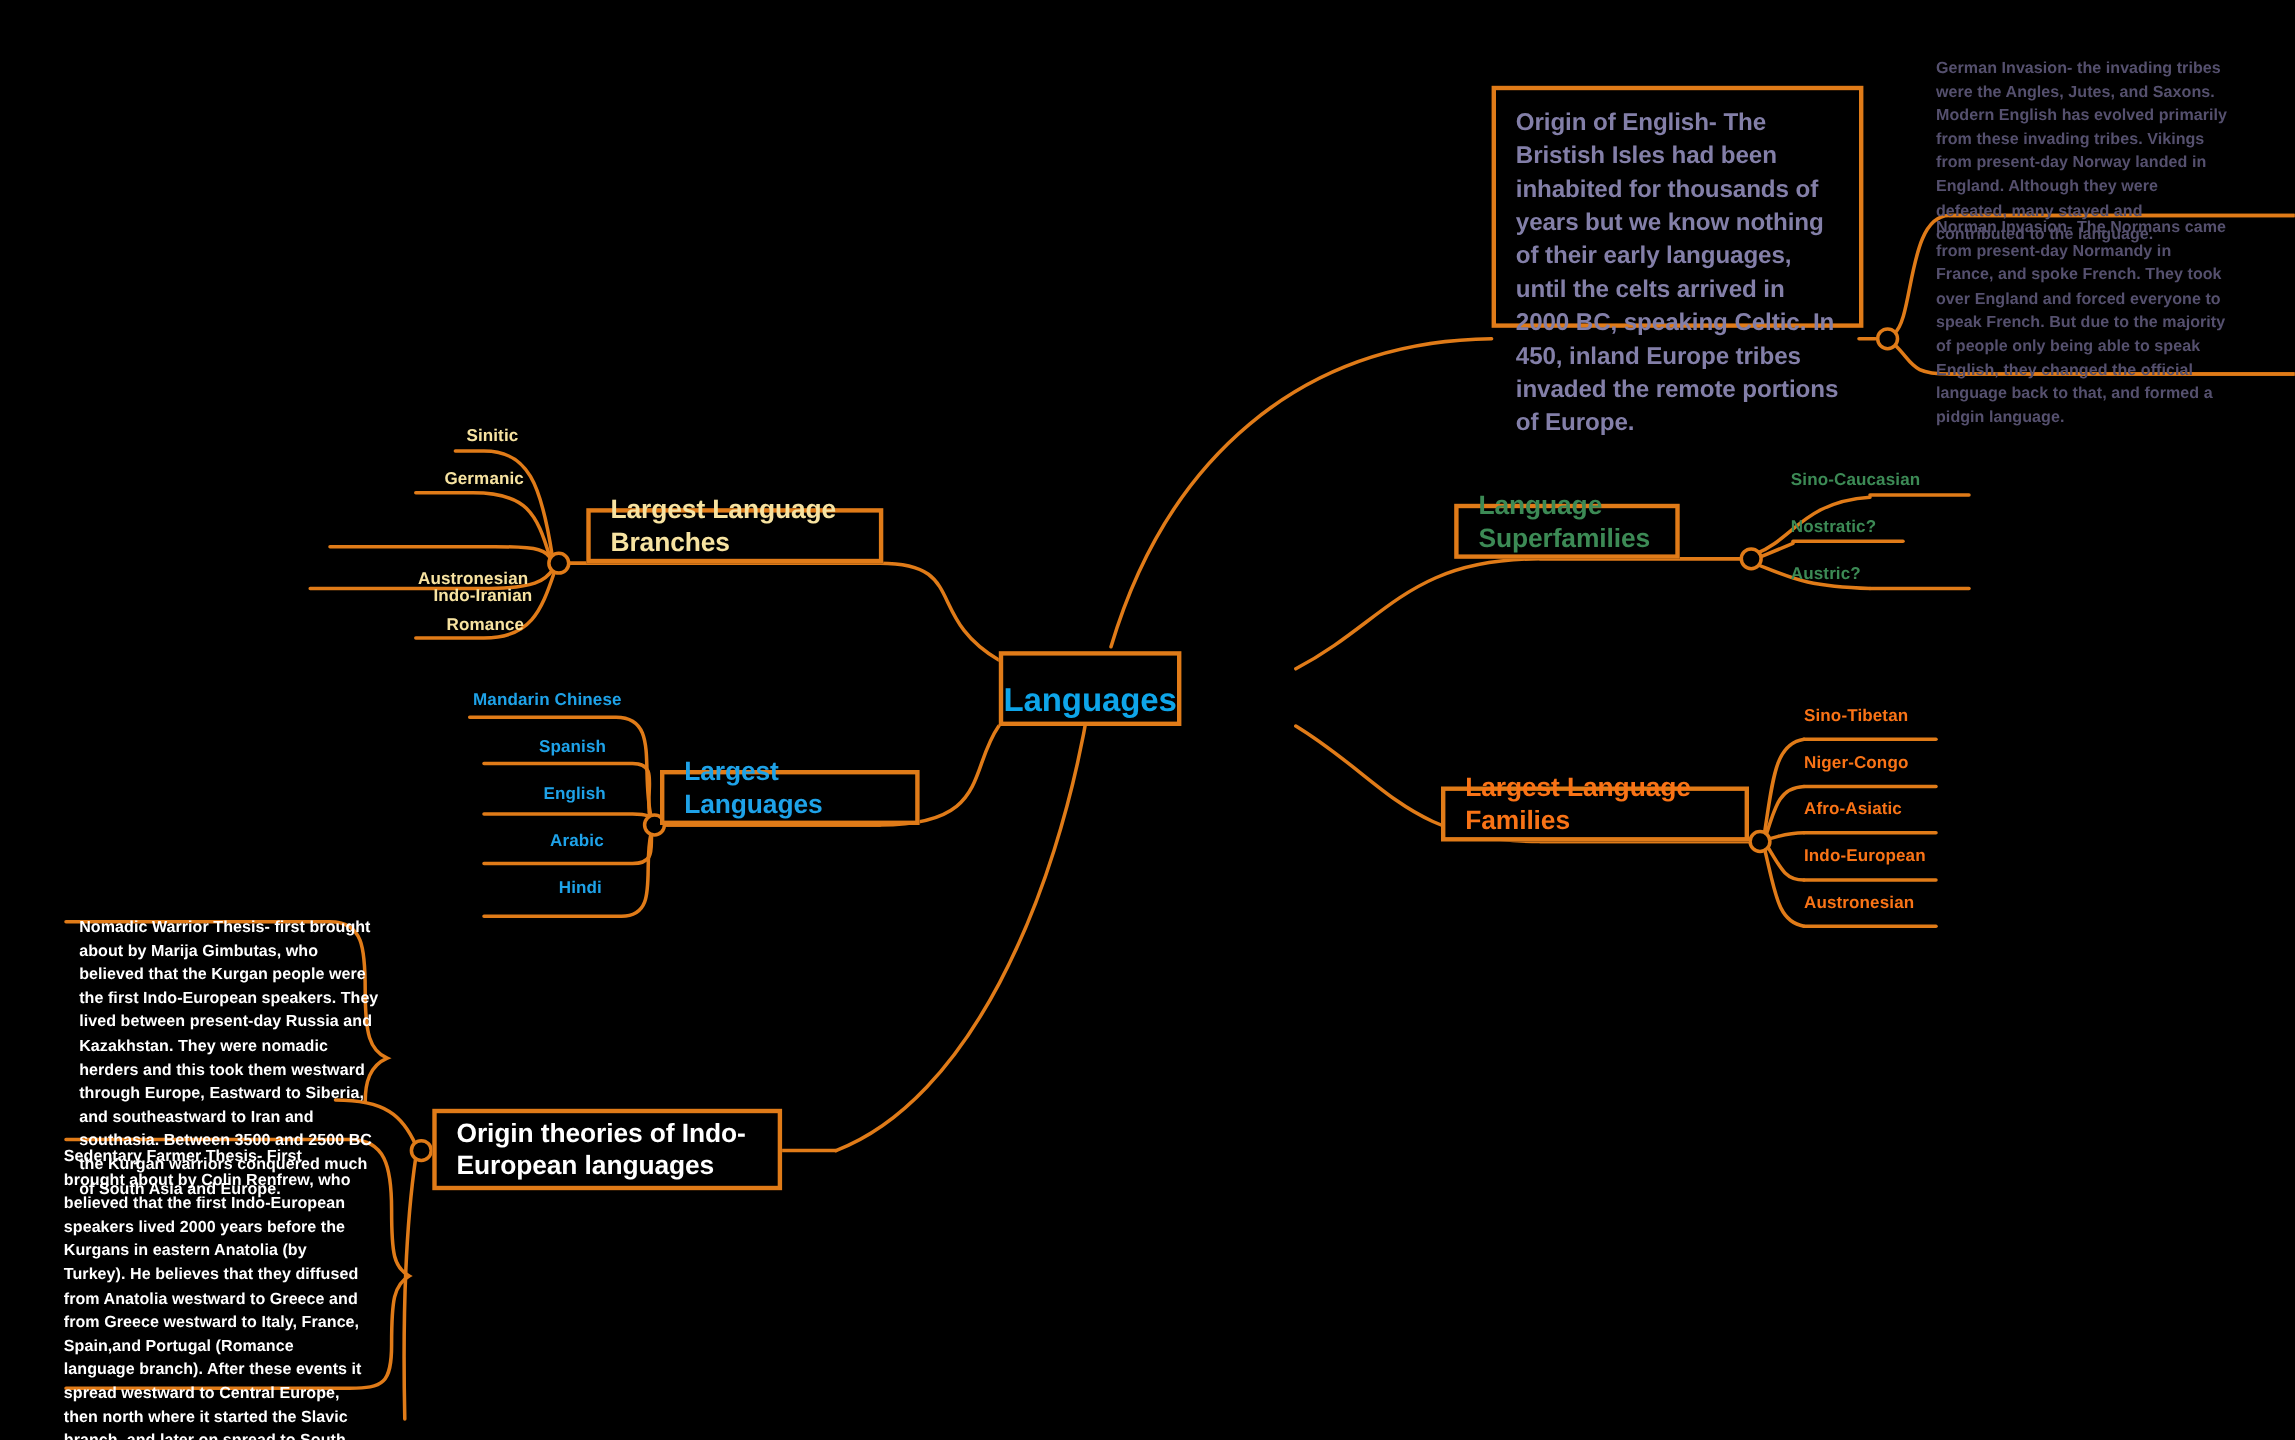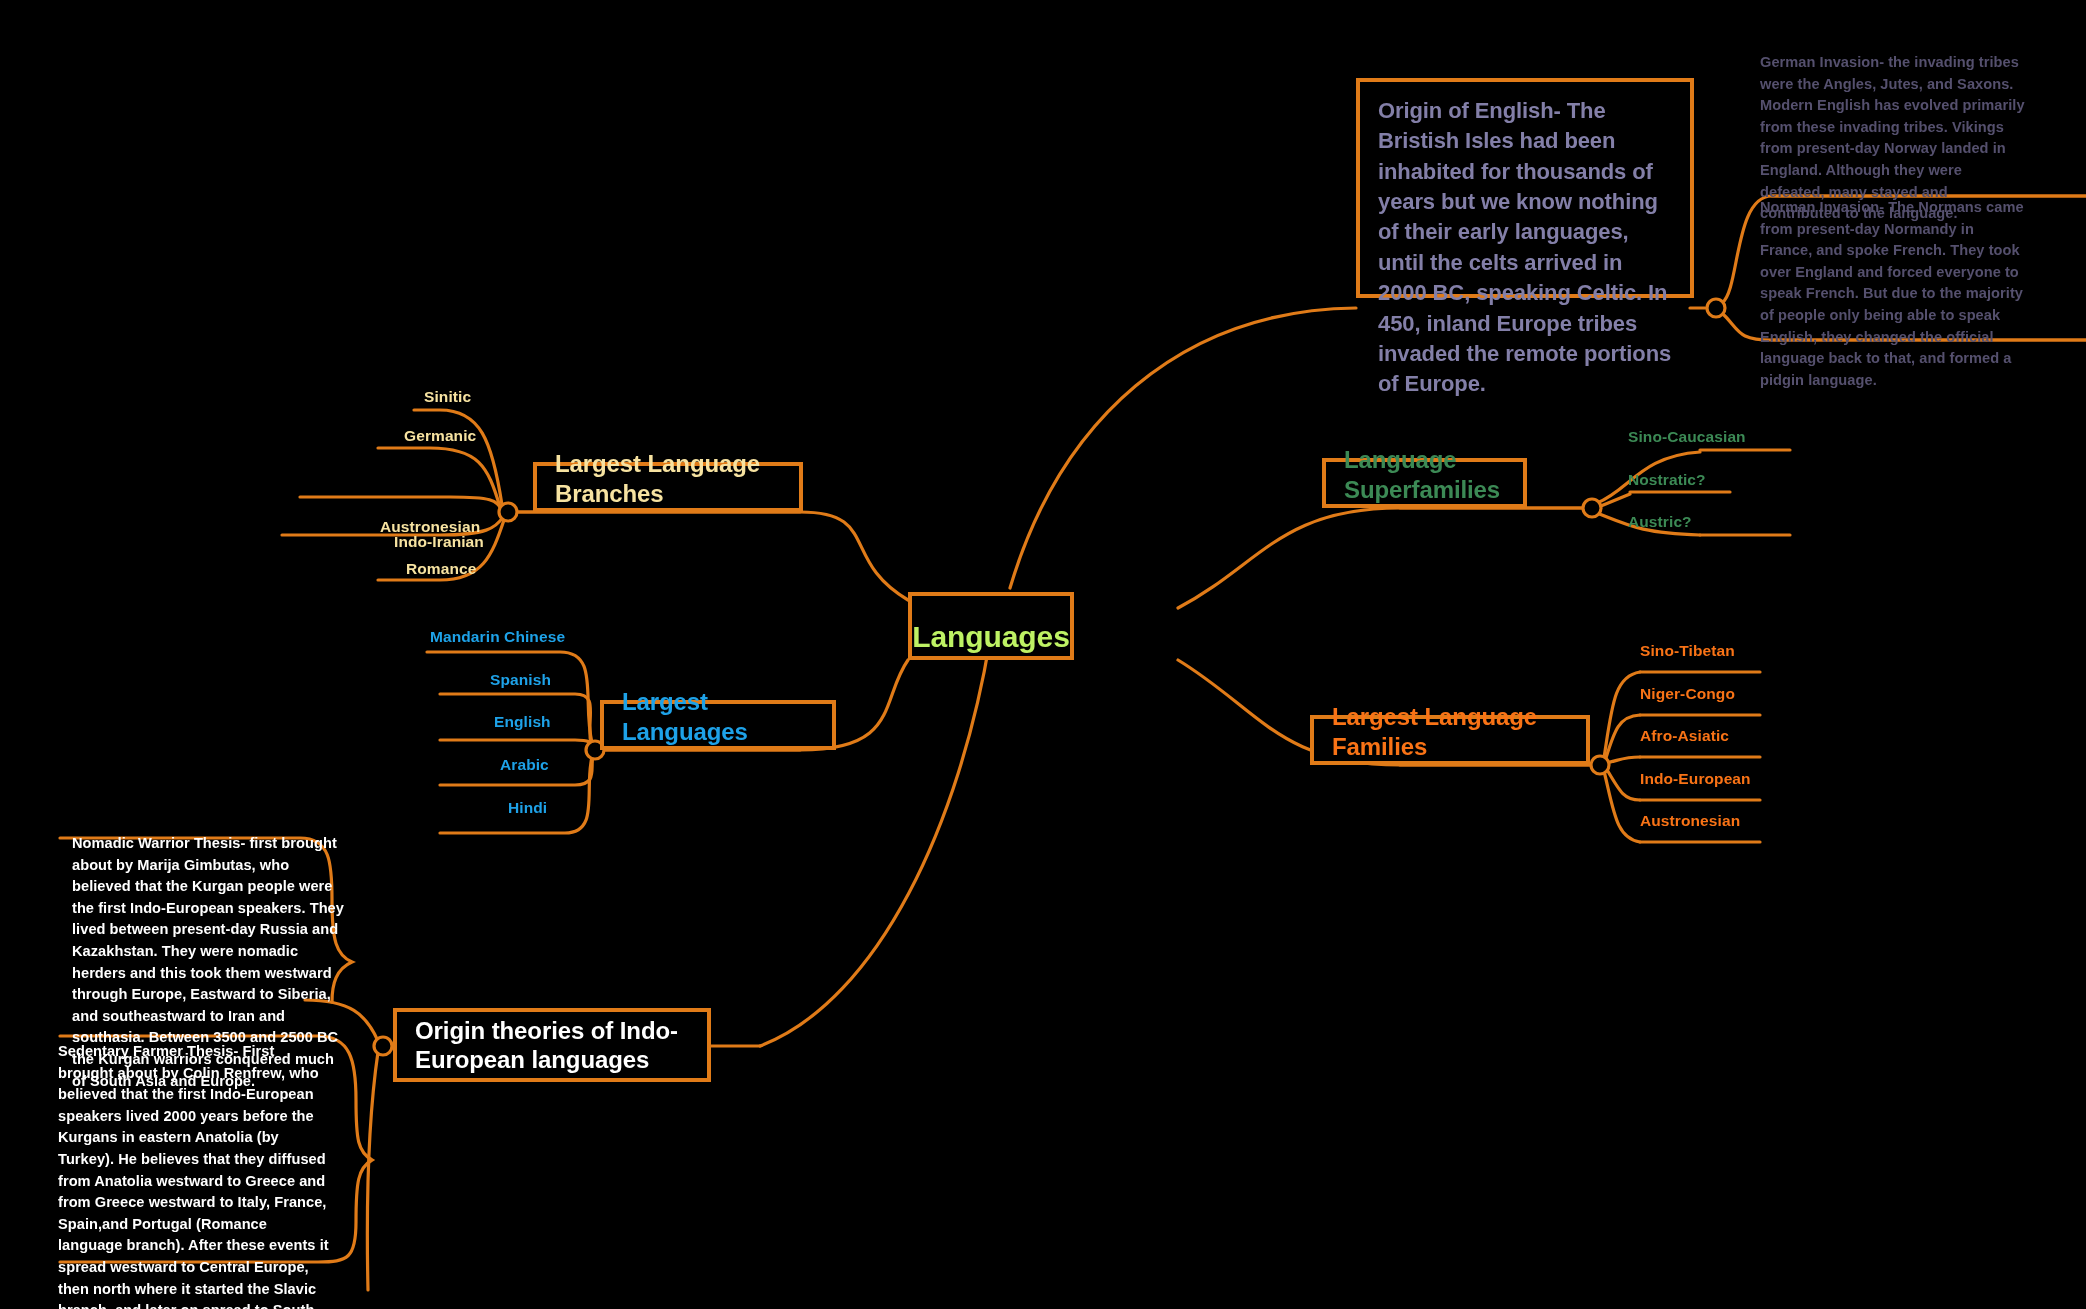--- a/index.html
+++ b/index.html
@@ -34,21 +34,21 @@
     border: 4px solid #E07B18;
     background: #000000;
     display: flex;
     align-items: flex-end;
     font-weight: bold;
     line-height: 1.22;
     letter-spacing: -0.1px;
   }
   .node.center {
     font-size: 30px;
-    color: #bef264;
+    color: #0ea5e9;
     justify-content: center;
     padding: 0 16px;
   }
   .node.topic {
     font-size: 24px;
     padding: 0 18px;
   }
   .node.para {
     font-size: 22px;
     padding: 14px 18px;

